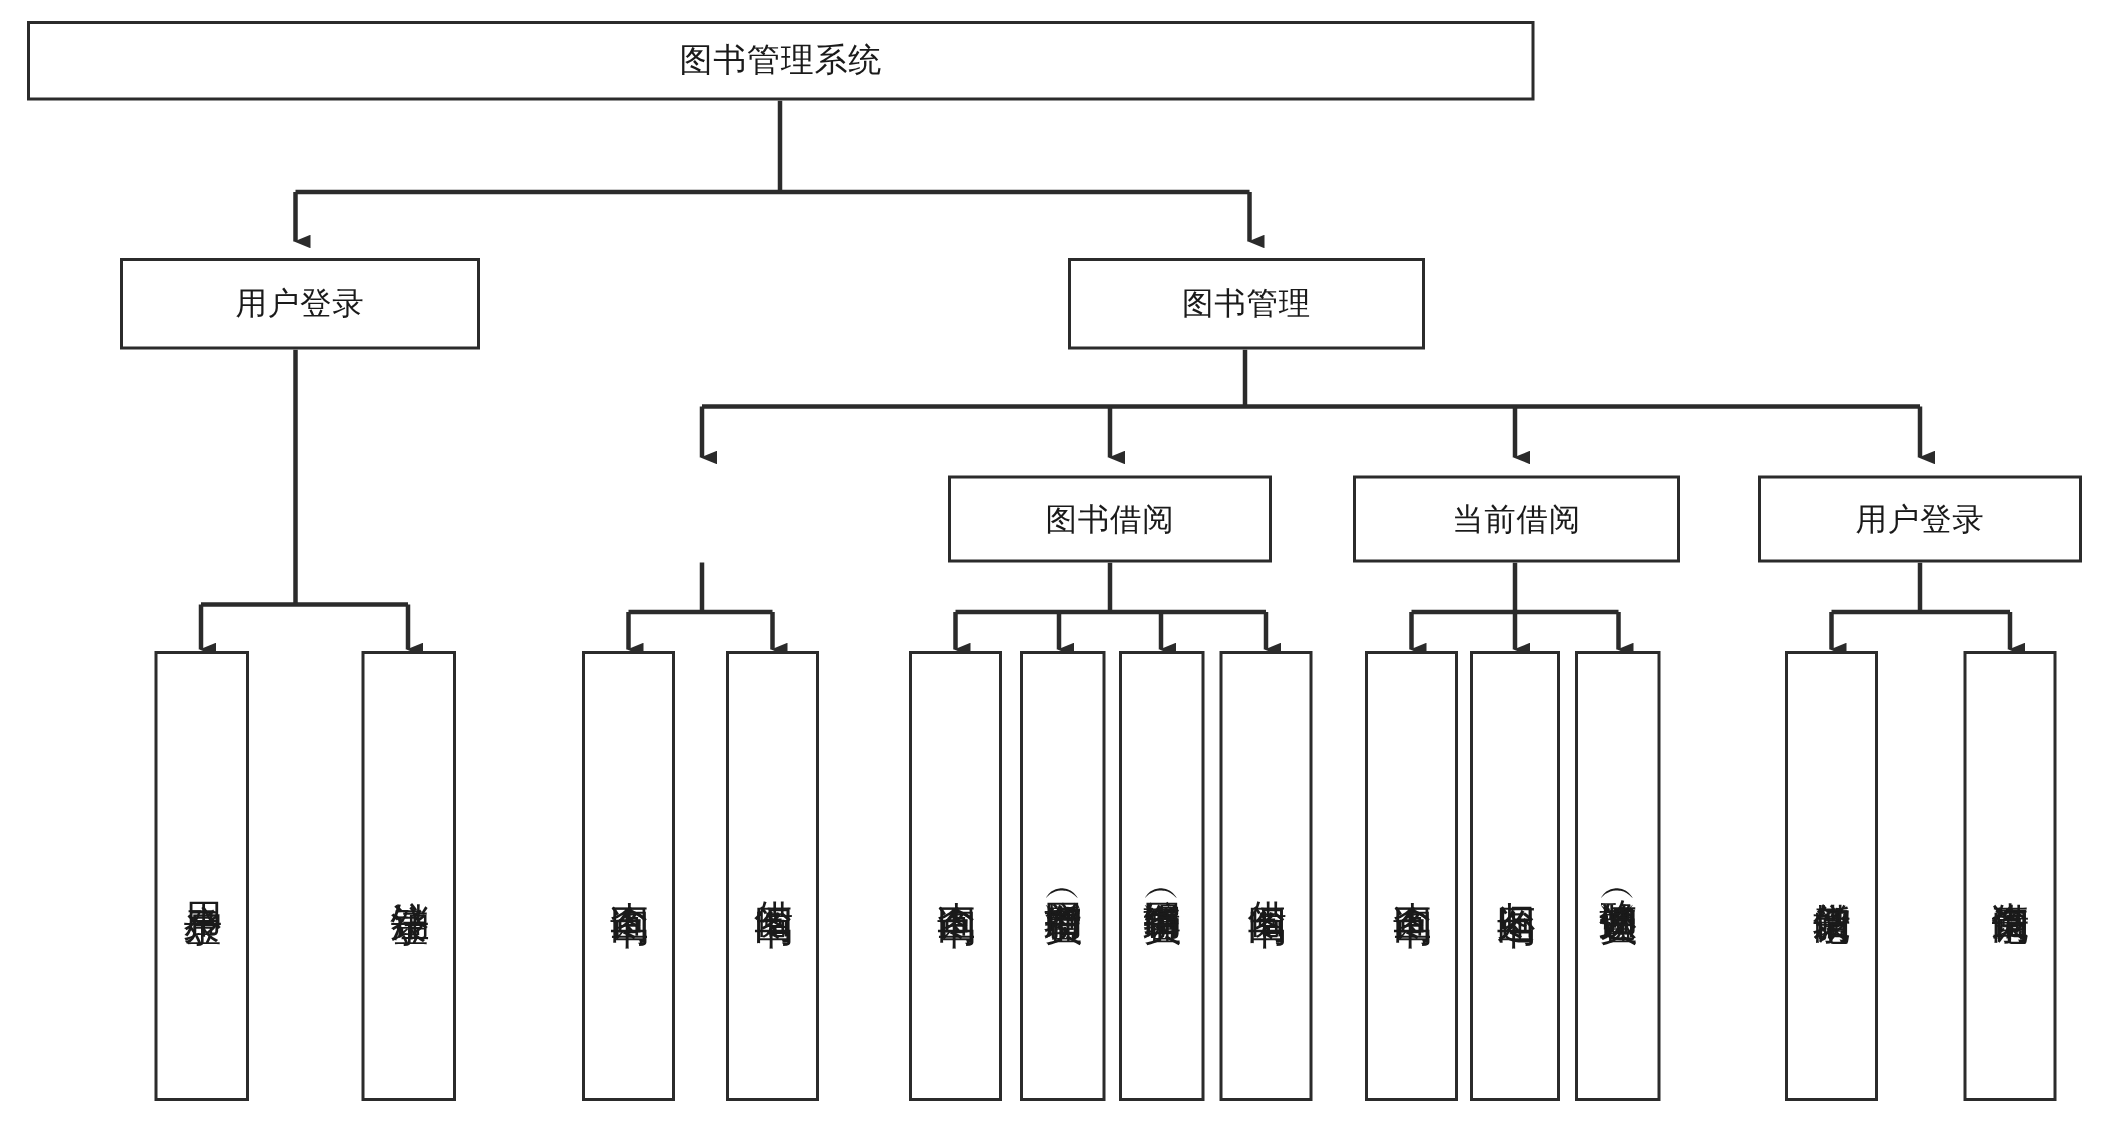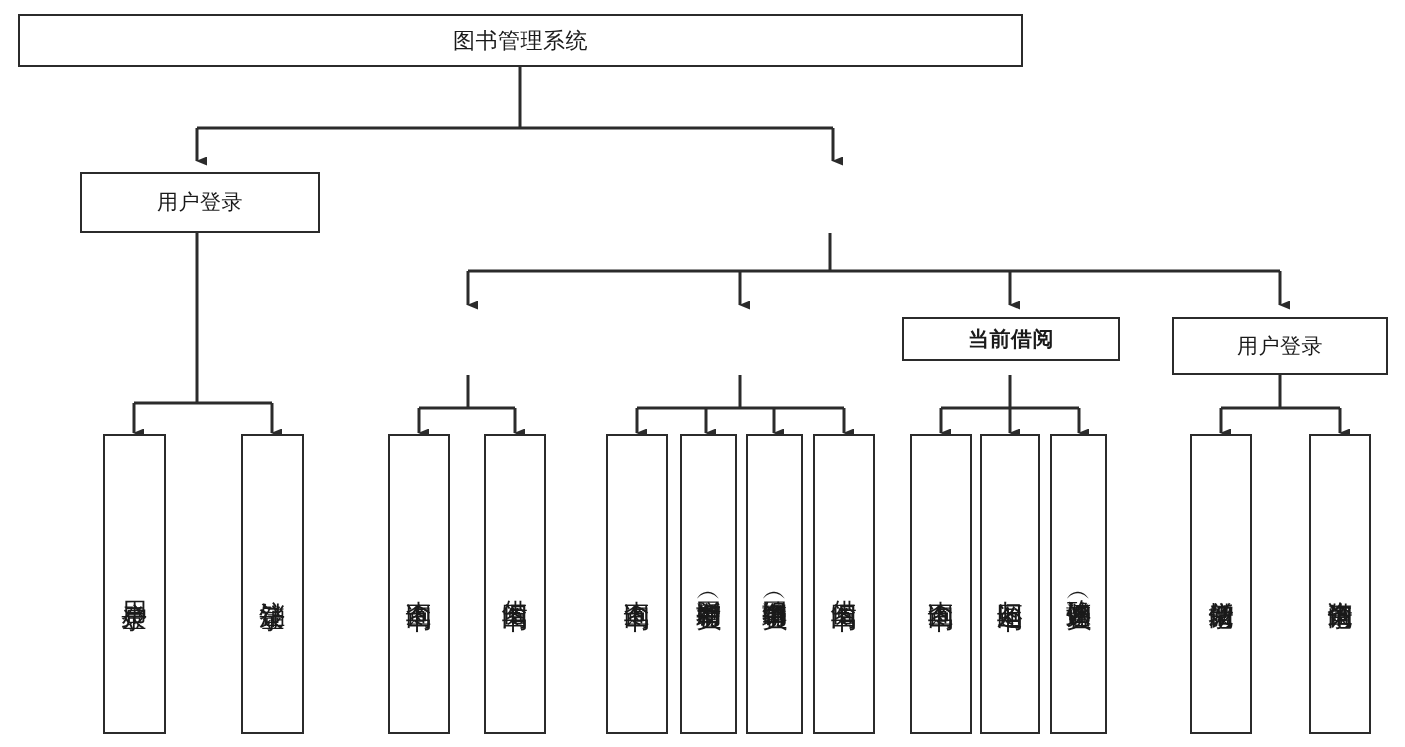--- a/index.html
+++ b/index.html
@@ -129,22 +129,28 @@
     </g>
   </svg>
 
   <div class="node-box node-h node-root" style="left:18px; top:14px; width:1005px; height:53px;">
     <span class="node-label">图书管理系统</span>
   </div>
 
   <div class="node-box node-h" style="left:80px; top:172px; width:240px; height:61px;">
     <span class="node-label">用户登录</span>
   </div>
-
-  <div class="node-box node-h" style="left:902px; top:317px; width:218px; height:44px;font-weight:bold;">
+  <div class="node-box node-h" style="left:712px; top:172px; width:238px; height:61px;">
+    <span class="node-label">图书管理</span>
+  </div>
+
+  <div class="node-box node-h" style="left:632px; top:317px; width:216px; height:58px;">
+    <span class="node-label">图书借阅</span>
+  </div>
+  <div class="node-box node-h" style="left:902px; top:317px; width:218px; height:58px;">
     <span class="node-label">当前借阅</span>
   </div>
   <div class="node-box node-h" style="left:1172px; top:317px; width:216px; height:58px;">
     <span class="node-label">用户登录</span>
   </div>
 
   <div class="node-box node-v" style="left:103px; top:434px; width:63px; height:300px;">
     <span class="node-label">用户登录</span>
   </div>
   <div class="node-box node-v" style="left:241px; top:434px; width:63px; height:300px;">

